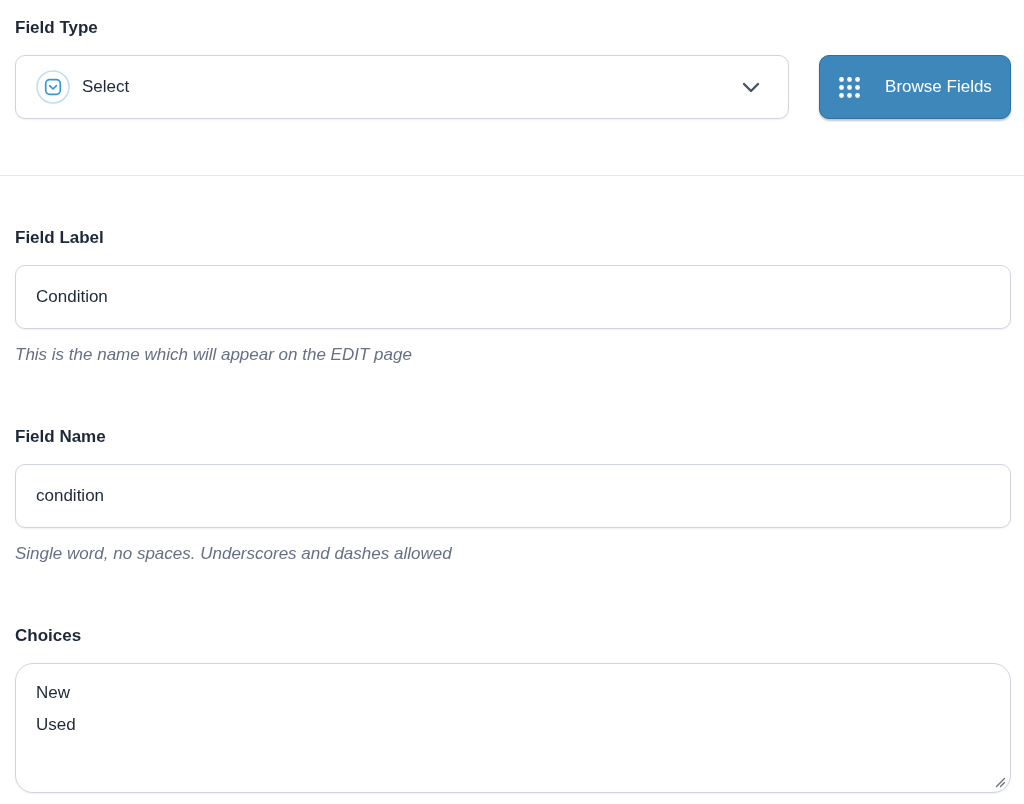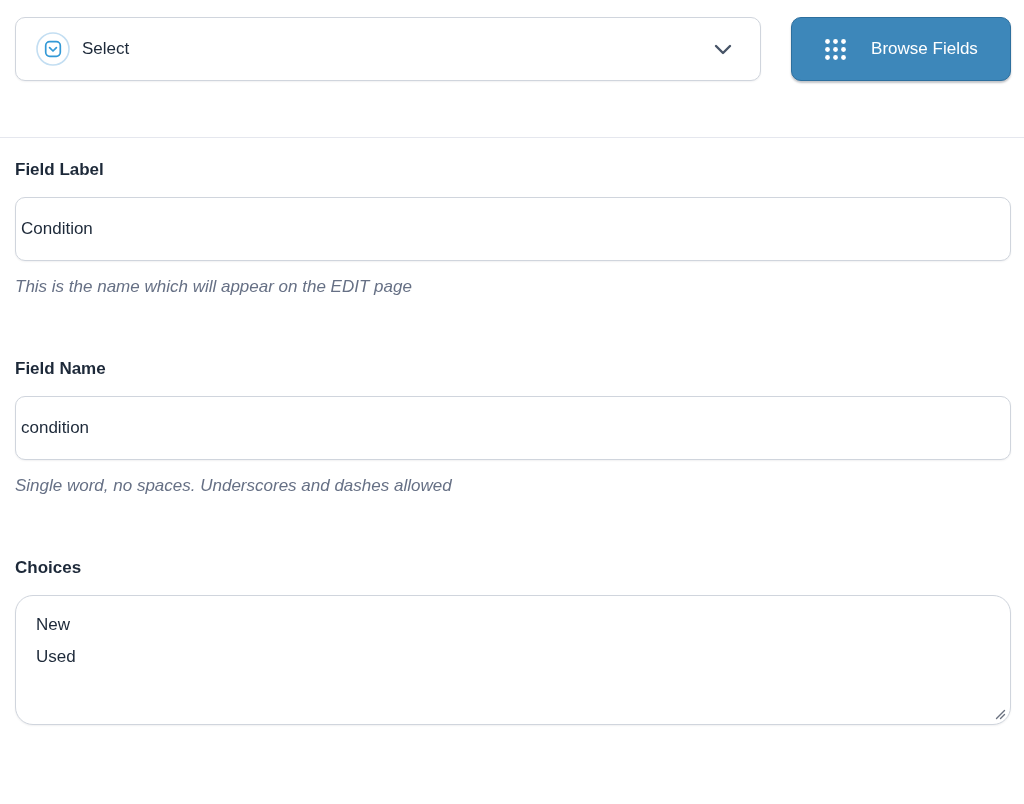--- a/index.html
+++ b/index.html
@@ -40,51 +40,51 @@
     border-radius: 10px;
     box-sizing: border-box;
     padding: 0 25px 0 20px;
     box-shadow: 0 1px 2px rgba(16,24,40,.06);
     cursor: pointer;
   }
   .type-icon { display: flex; align-items: center; margin-right: 12px; }
   .select-value { font-size: 17px; color: #1d2939; }
   .chevron { margin-left: auto; display: flex; align-items: center; }
   .browse-btn {
-    width: 220px;
+    width: 192px;
     display: flex;
     align-items: center;
     justify-content: center;
     gap: 24px;
     background: #3d87ba;
     border: 1px solid #2d6f9e;
     border-radius: 10px;
     box-sizing: border-box;
     color: #ffffff;
     font-family: "Liberation Sans", sans-serif;
     font-size: 17px;
     font-weight: 500;
     cursor: pointer;
     box-shadow: 0 2px 2px rgba(16,24,40,.25);
   }
   .divider {
     border: none;
     border-top: 1px solid #e5e7ee;
     margin: 56px -13px 0 -15px;
   }
-  .section-2 { margin-top: 21px; }
+  .section-2 { margin-top: 51px; }
   .section   { margin-top: 60px; }
   .text-input {
     display: block;
     width: 100%;
     height: 64px;
     box-sizing: border-box;
     border: 1px solid #d0d5dd;
     border-radius: 10px;
-    padding: 0 5px;
+    padding: 0 20px;
     font-family: "Liberation Sans", sans-serif;
     font-size: 17px;
     color: #1d2939;
     background: #fff;
     box-shadow: 0 1px 2px rgba(16,24,40,.06);
     outline: none;
   }
   .help-text {
     font-size: 17px;
     line-height: 22px;
@@ -117,20 +117,21 @@
     cursor: nwse-resize;
     display: flex;
   }
 </style>
 </head>
 <body>
 
 <div class="page">
 
   <section>
+    <div class="field-label">Field Type</div>
     <div class="row">
       <div class="select-control">
         <span class="type-icon">
           <svg width="34" height="34" viewBox="0 0 34 34" fill="none">
             <circle cx="17" cy="17" r="16" stroke="#c3def2" stroke-width="1.6" fill="#ffffff"></circle>
             <rect x="9.7" y="9.7" width="14.6" height="14.6" rx="4" stroke="#3399d6" stroke-width="1.7" fill="none"></rect>
             <path d="M13.6 15.6 L17 19 L20.4 15.6" stroke="#3399d6" stroke-width="1.7" fill="none" stroke-linecap="round" stroke-linejoin="round"></path>
           </svg>
         </span>
         <span class="select-value">Select</span>

